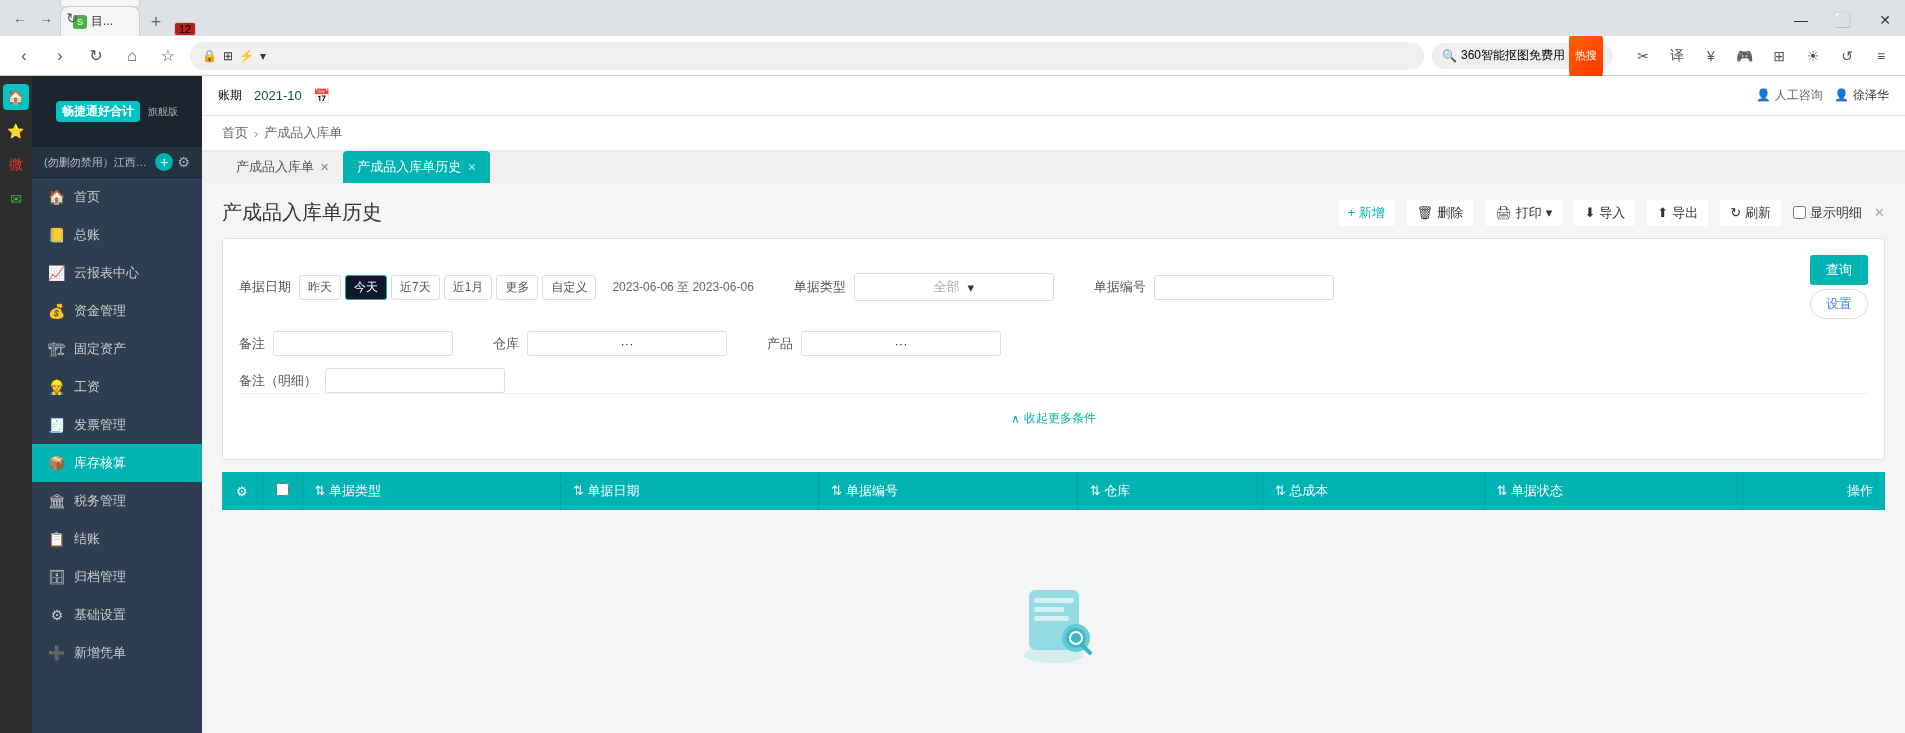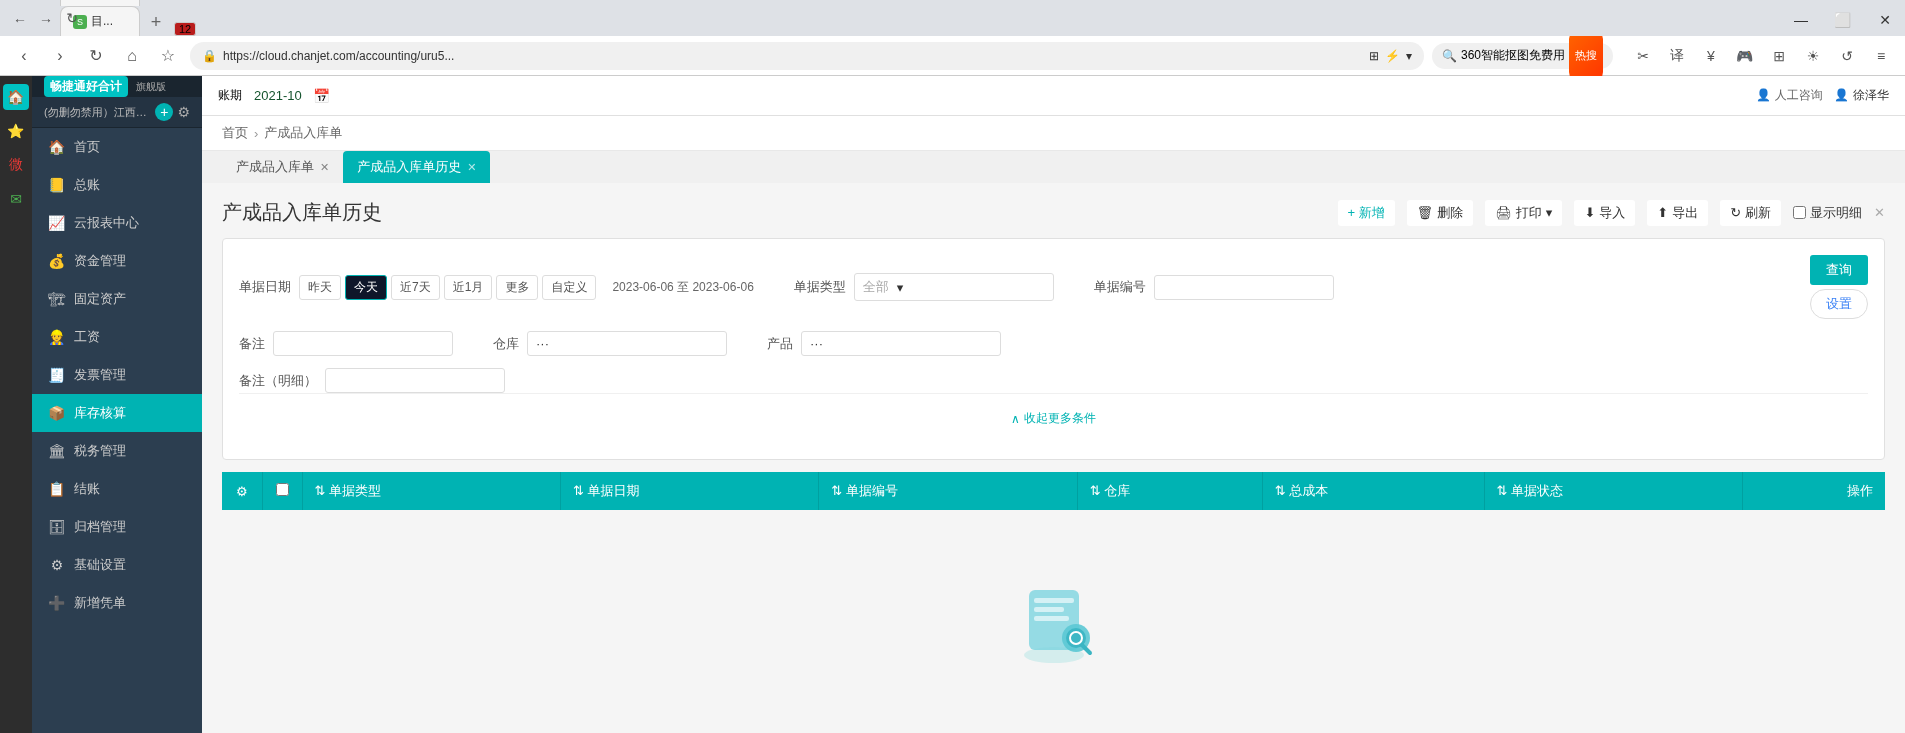--- a/index.html
+++ b/index.html
@@ -29,21 +29,21 @@
     
     .app-layout { display: flex; flex: 1; height: calc(100% - 76px); }
 
     
     .icon-sidebar { width: 32px; background: #2d2d2d; display: flex; flex-direction: column; align-items: center; padding-top: 8px; gap: 8px; }
     .icon-sidebar-item { width: 26px; height: 26px; border-radius: 4px; display: flex; align-items: center; justify-content: center; font-size: 14px; cursor: pointer; color: #aaa; }
     .icon-sidebar-item.active { background: #00c3c3; color: #fff; }
 
     
     .main-sidebar { width: 170px; background: #2c3e50; color: #fff; display: flex; flex-direction: column; }
-    .sidebar-header { background: #1a252f; padding: 0 12px; display: flex; align-items: center; gap: 8px; }
+    .sidebar-header { background: #1a252f; padding: 25px 12px; display: flex; align-items: center; gap: 8px; justify-content: center; }
     .sidebar-logo { background: #00c3c3; border-radius: 4px; padding: 2px 6px; font-size: 12px; font-weight: bold; color: #fff; }
     .sidebar-logo-sub { font-size: 10px; color: #aaa; }
     .sidebar-company { padding: 6px 12px; background: #243342; display: flex; align-items: center; gap: 4px; font-size: 12px; color: #ccc; border-bottom: 1px solid #1a252f; }
     .sidebar-nav { flex: 1; overflow-y: auto; }
     .nav-item { display: flex; align-items: center; padding: 10px 16px; gap: 8px; color: #ccc; cursor: pointer; font-size: 13px; }
     .nav-item.active { background: #00b3b3; color: #fff; }
     .nav-item .nav-icon { font-size: 14px; width: 18px; text-align: center; }
 
     
     .content-area { flex: 1; display: flex; flex-direction: column; background: #f5f5f5; overflow: hidden; }
@@ -69,21 +69,21 @@
 
     
     .search-form { background: #fff; border: 1px solid #e0e0e0; border-radius: 4px; padding: 16px; margin-bottom: 12px; }
     .search-row { display: flex; align-items: center; gap: 16px; margin-bottom: 12px; flex-wrap: wrap; }
     .search-field { display: flex; align-items: center; gap: 8px; }
     .search-label { color: #555; font-size: 13px; white-space: nowrap; }
     .date-filter { display: flex; align-items: center; gap: 4px; }
     .date-btn { padding: 3px 8px; border: 1px solid #ddd; border-radius: 3px; font-size: 12px; cursor: pointer; color: #555; background: #fff; }
     .date-btn.active { background: #0f172a; color: #fff; border-color: #00b3b3; }
     .date-range { color: #666; font-size: 12px; margin-left: 8px; }
-    .select-field { border: 1px solid #ddd; border-radius: 3px; padding: 4px 8px; font-size: 13px; color: #333; min-width: 160px; display: flex; align-items: center; justify-content: flex-start; cursor: pointer; background: #fff; }
+    .select-field { border: 1px solid #ddd; border-radius: 3px; padding: 4px 8px; font-size: 13px; color: #333; min-width: 160px; display: flex; align-items: center; justify-content: center; cursor: pointer; background: #fff; }
     .input-field { border: 1px solid #ddd; border-radius: 3px; padding: 4px 8px; font-size: 13px; color: #333; width: 180px; outline: none; }
     .collapse-btn { display: flex; align-items: center; gap: 4px; color: #00b3b3; font-size: 12px; cursor: pointer; margin: 8px auto; width: fit-content; }
 
     
     .data-table { width: 100%; border-collapse: collapse; background: #fff; }
     .data-table thead tr { background: #00b3b3; }
     .data-table thead th { padding: 10px 12px; text-align: left; font-weight: normal; color: #fff; font-size: 13px; border-right: 1px solid #00a0a0; white-space: nowrap; cursor: pointer; }
     .data-table thead th:last-child { border-right: none; }
 
     
@@ -136,21 +136,20 @@
   </div>
 
   <div class="address-bar">
     <div class="nav-btn">‹</div>
     <div class="nav-btn">›</div>
     <div class="nav-btn">↻</div>
     <div class="nav-btn">⌂</div>
     <div class="nav-btn">☆</div>
     <div class="url-box">
       <span>🔒</span>
-      <span class="url-text">https://cloud.chanjet.com/accounting/uru5...</span>
       <span>⊞</span>
       <span>⚡</span>
       <span>▾</span>
     </div>
     <div class="search-box">
       <span>🔍</span>
       <span>360智能抠图免费用</span>
       <span class="hot-search">热搜</span>
     </div>
     <div class="toolbar-icons">

